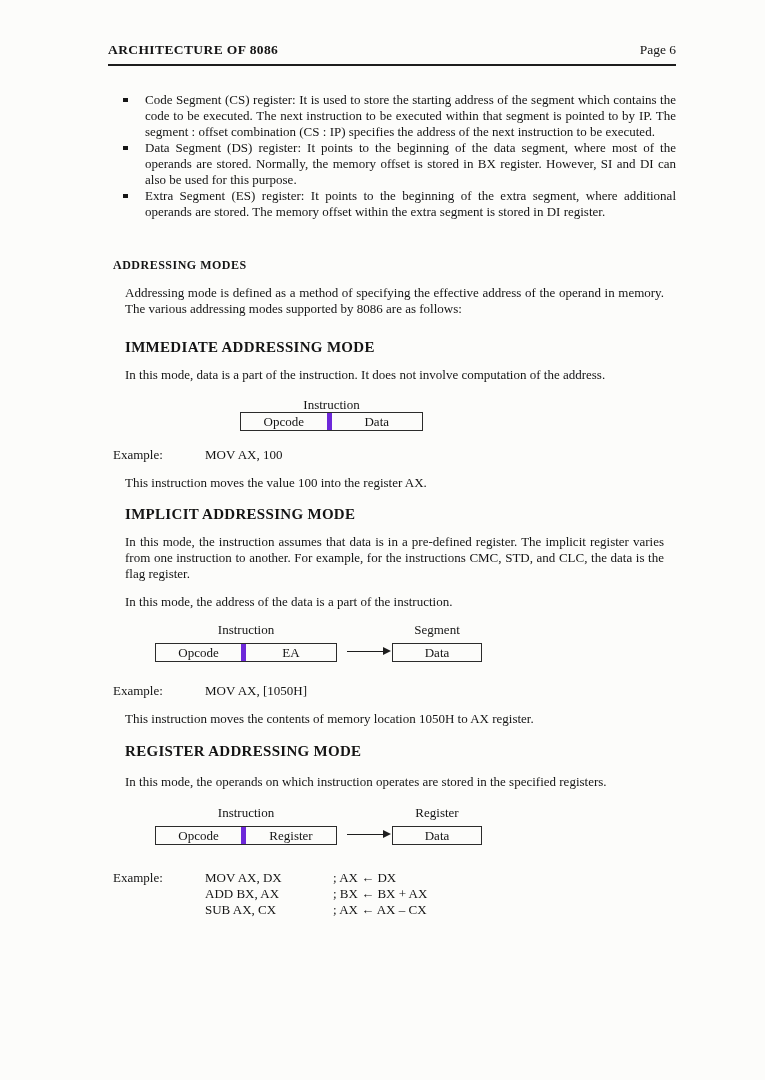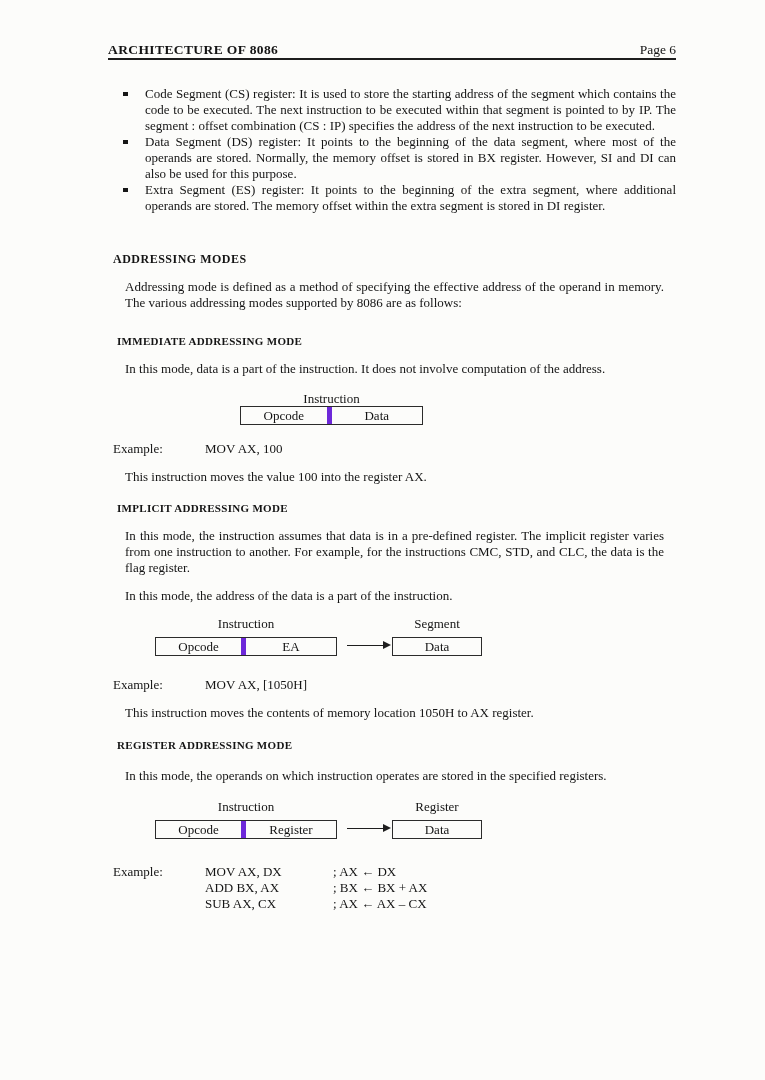--- a/index.html
+++ b/index.html
@@ -5,34 +5,34 @@
   html,body { margin:0; padding:0; background:#e8e8e8; }
   .page {
     position:relative; width:765px; height:1080px; margin:0 auto;
     background:#fcfcfa; color:#141414;
     font-family:"Liberation Serif","DejaVu Serif",serif;
     overflow:hidden; box-sizing:border-box;
   }
   .page-header {
     margin:42px 89px 0 108px;
     display:flex; justify-content:space-between; align-items:flex-end;
-    border-bottom:2px solid #1d1d1d; 
+    border-bottom:2px solid #1d1d1d; padding-bottom:6px;
   }
   .doc-title { font-weight:bold; font-size:13.5px; letter-spacing:0.4px; }
   .page-number { font-size:13.5px; }
 
   .content { margin:0 89px 0 113px; font-size:13px; line-height:16px; }
   .content p { margin:12px; text-align:justify; }
 
   .bullets { list-style:none; margin:26px 0 0 0; padding:0; }
   .bullet { position:relative; padding-left:32px; text-align:justify; }
   .marker { position:absolute; left:10px; top:5.5px; width:4.5px; height:4.5px; background:#161616; }
 
   .section-heading { font-size:12px; font-weight:bold; letter-spacing:0.5px; margin:37px 0 0 0; line-height:16px; }
-  .sub-heading { font-size:11px; font-weight:bold; letter-spacing:0.3px; margin:4px; line-height:16px; }
+  .sub-heading { font-size:15px; font-weight:bold; letter-spacing:0.3px; margin:12px; line-height:16px; }
 
   
   .diagram-immediate { margin:14px 0 0 127px; width:183px; }
   .dlabel { text-align:center; line-height:15px; }
   .ibox { display:flex; border:1px solid #2b2b2b; height:17px; background:#fcfcfa; }
   .ibox .cell { display:flex; align-items:center; justify-content:center; line-height:15px; box-sizing:border-box; }
   .diagram-immediate .cell { width:50%; }
   .cell.divided { border-right:5px solid #6d28d9; }
 
   

